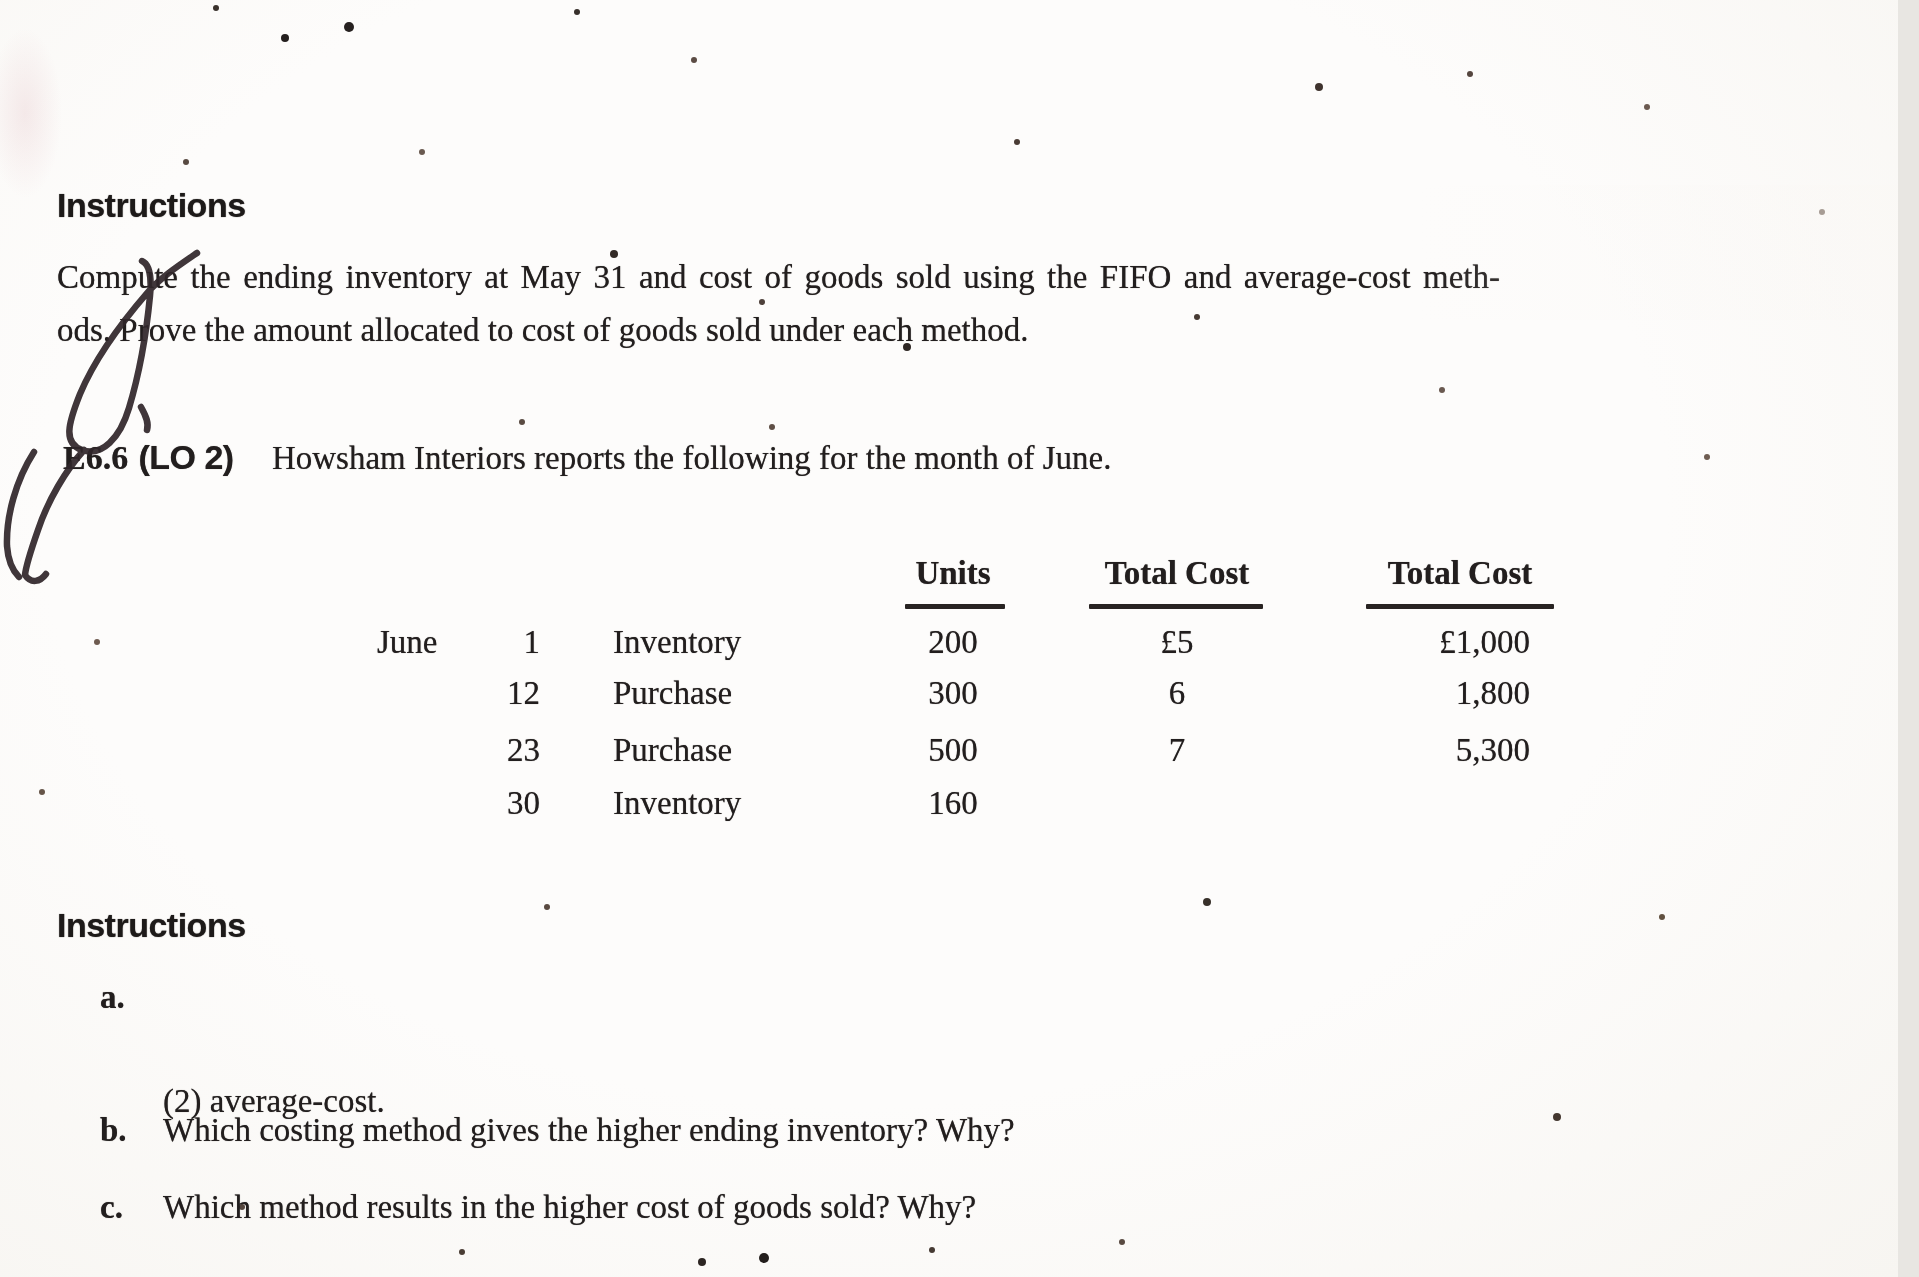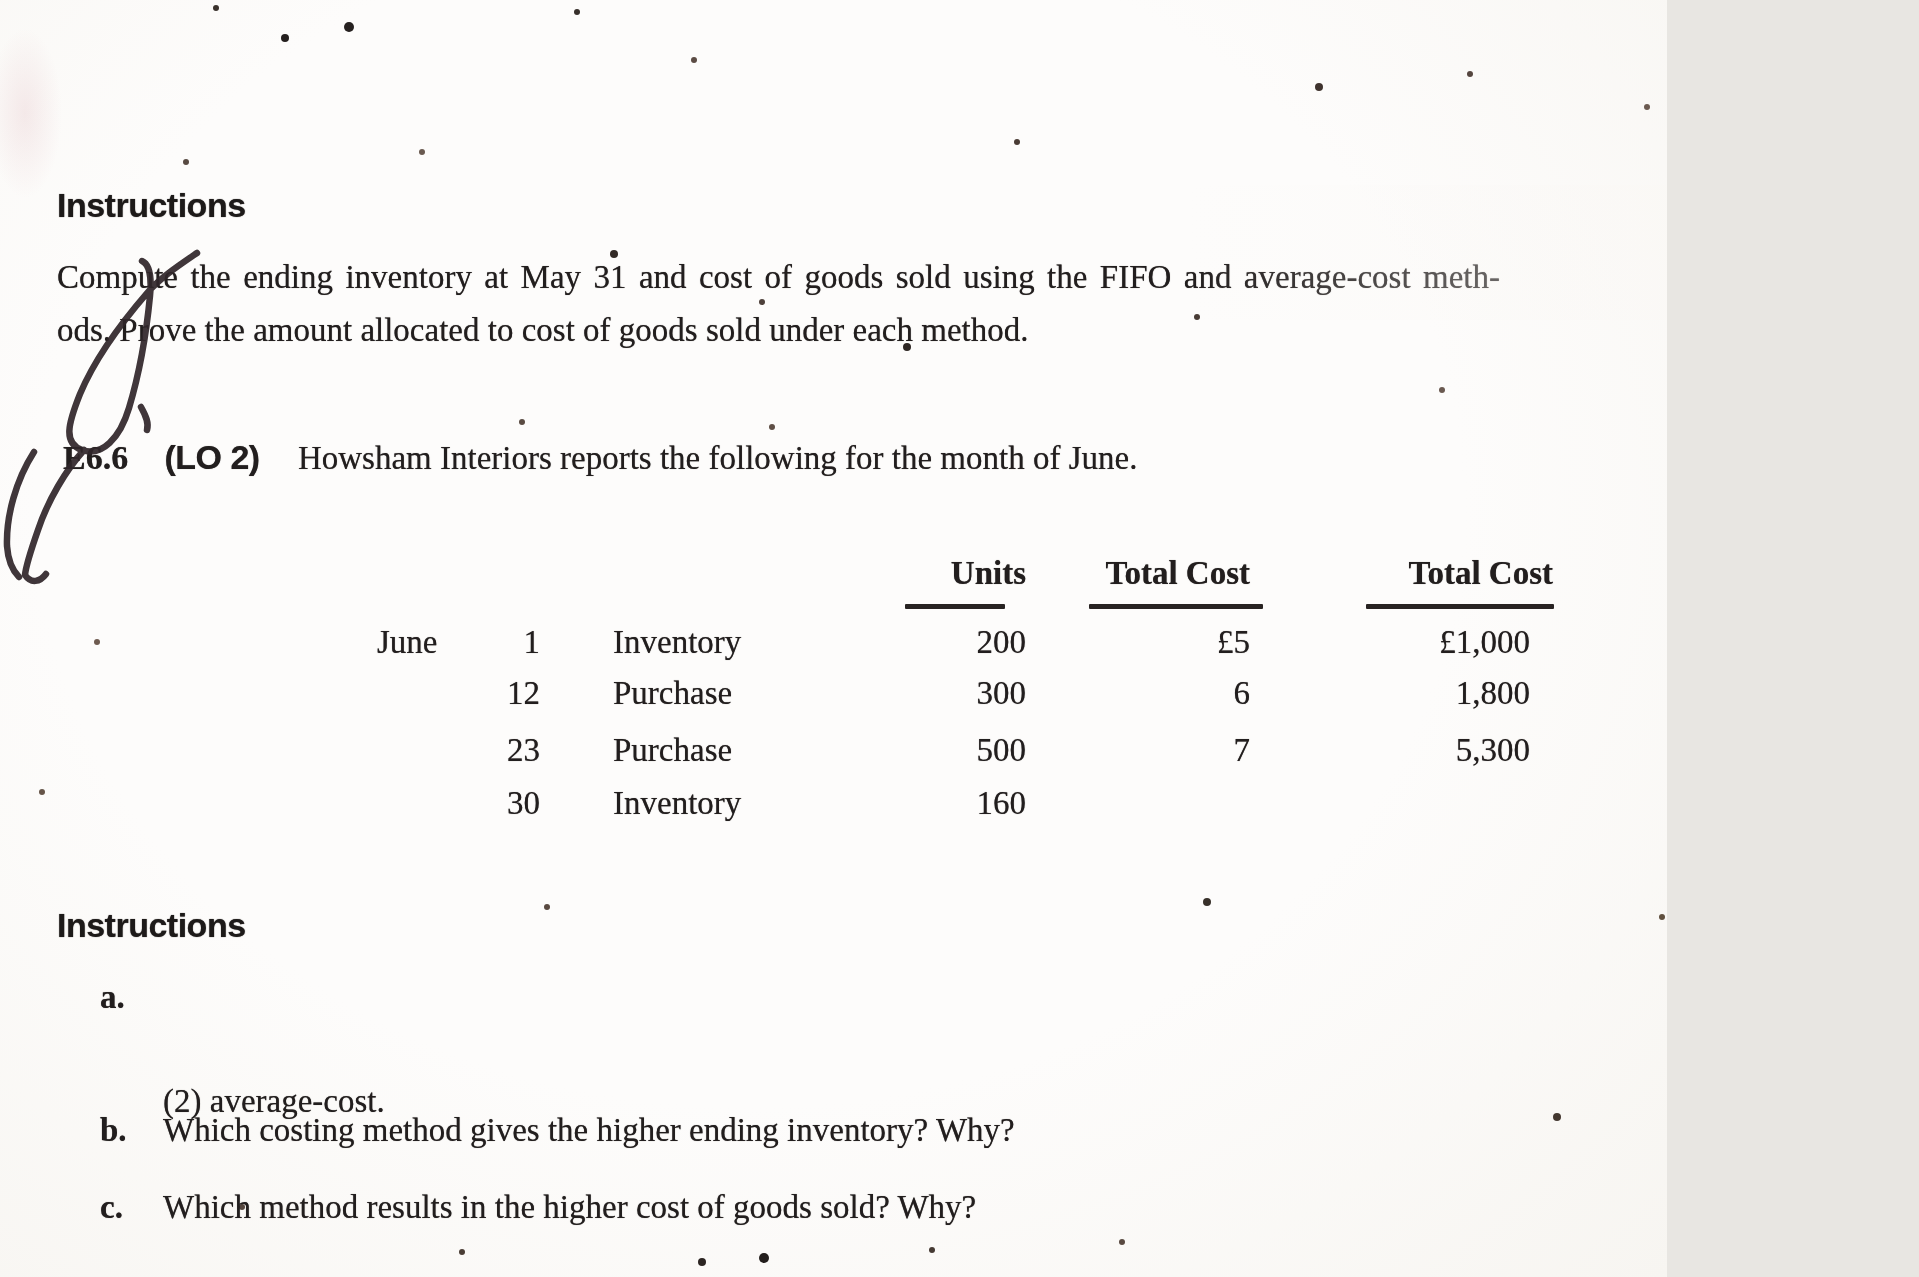--- a/index.html
+++ b/index.html
@@ -1,18 +1,18 @@
 <!DOCTYPE html>
 <html><head>
 <meta charset="utf-8">
 <style>
   html, body { margin: 0; padding: 0; background: #e8e6e2; }
   .page {
     position: relative;
-    width: 1667px;
+    width: 1898px;
     height: 1277px;
     overflow: hidden;
     background: radial-gradient(ellipse at 45% 40%, #fdfcfb 55%, #f7f5f1 100%);
     color: #221e1e;
     font-family: "Liberation Serif", serif;
   }
   .abs { position: absolute; white-space: nowrap; }
   .serif { font-family: "Liberation Serif", serif; font-size: 33px; line-height: 1.2; text-shadow: 0 0 0.7px rgba(30,25,23,0.75); }
   .sans-heading {
     font-family: "Liberation Sans", sans-serif;
@@ -20,21 +20,21 @@
     font-size: 34px;
     line-height: 1.2;
     letter-spacing: -0.5px;
     color: #1d1a19;
     text-shadow: 0 0 1px rgba(25,20,18,0.8);
     margin: 0;
   }
   .bold { font-weight: 700; }
   .justify-line { white-space: normal; text-align: justify; text-align-last: justify; }
   .row { position: absolute; left: 377px; width: 1250px; height: 42px; }
-  .row span, .hdr span { position: absolute; top: 0; text-align: right; }
+  .row span, .hdr span { position: absolute; top: 0; }
   .col-month { left: 0; }
   .col-day   { left: 78px;  width: 85px;  text-align: right; }
   .col-item  { left: 236px; }
   .col-units { left: 503px; width: 146px; text-align: center; }
   .col-ucost { left: 727px; width: 146px; text-align: center; }
   .col-total { left: 953px; width: 200px; text-align: right; }
   .hdr-units { left: 503px; width: 146px; text-align: center; }
   .hdr-ucost { left: 727px; width: 146px; text-align: center; }
   .hdr-total { left: 990px; width: 186px; text-align: center; }
   .rule { position: absolute; height: 5px; background: #28settings2322; background: #282322; border-radius: 1px; }
@@ -75,21 +75,21 @@
 
   <h2 class="abs sans-heading" style="left:57px; top:185px;">Instructions</h2>
 
   <div class="abs serif justify-line" style="left:57px; top:258px; width:1443px;">Compute the ending inventory at May 31 and cost of goods sold using the FIFO and average-cost meth-</div>
   <div class="abs serif" style="left:57px; top:311px;">ods. Prove the amount allocated to cost of goods sold under each method.</div>
 
   <div class="fade-right"></div>
 
   <div class="abs serif" style="left:63px; top:437px;">
     <span class="bold" style="font-size:34px;">E6.6</span>
-    <span class="bold" style="font-size:34px; font-family:'Liberation Sans',sans-serif; margin-left:28px; letter-spacing:-0.5px;">(LO 2)</span>
+    <span class="bold" style="font-size:34px; font-family:'Liberation Sans',sans-serif; margin-left:2px; letter-spacing:-0.5px;">(LO 2)</span>
     <span style="margin-left:30px;">Howsham Interiors reports the following for the month of June.</span>
   </div>
 
   <div class="row hdr serif" style="top:554px;">
     <span class="hdr-units bold">Units</span>
     <span class="hdr-ucost bold">Total Cost</span>
     <span class="hdr-total bold">Total Cost</span>
   </div>
   <div class="rule" style="left:905px;  top:604px; width:100px;"></div>
   <div class="rule" style="left:1089px; top:604px; width:174px;"></div>

